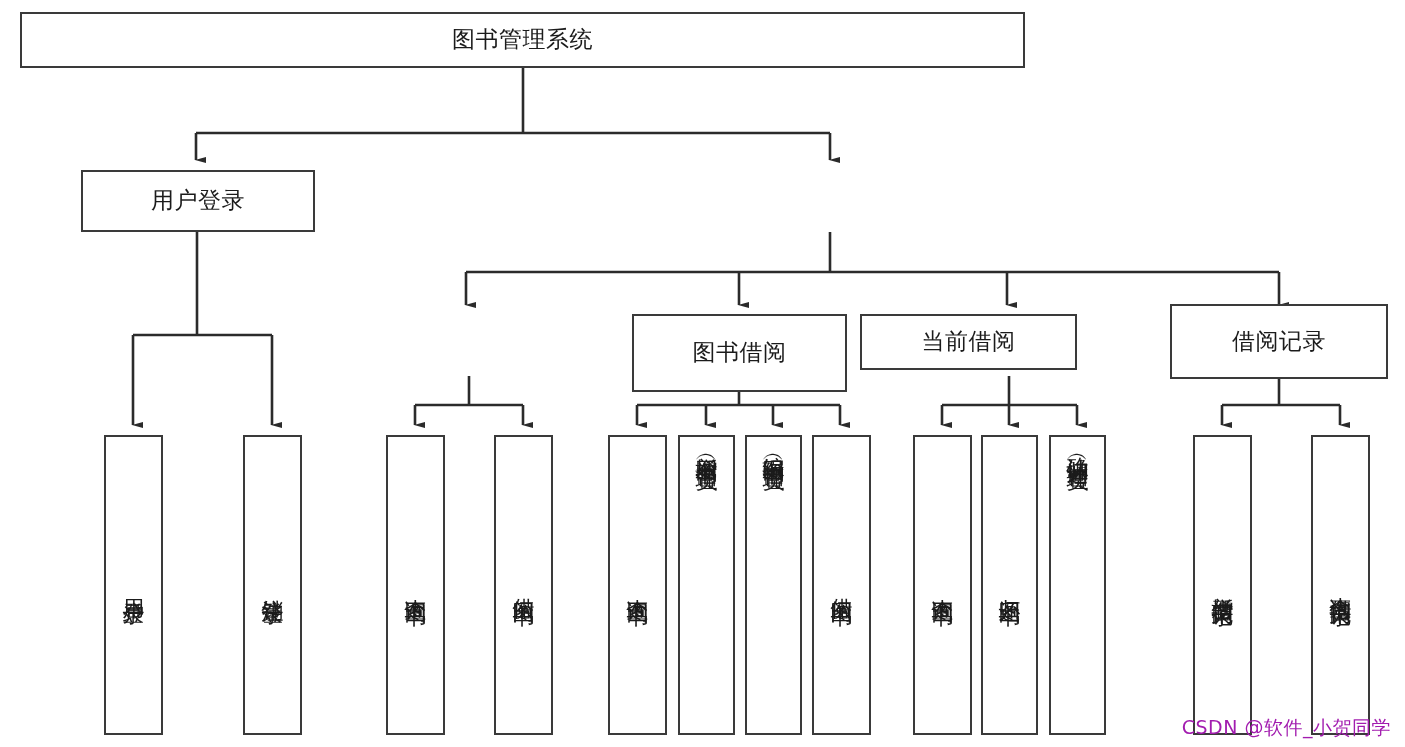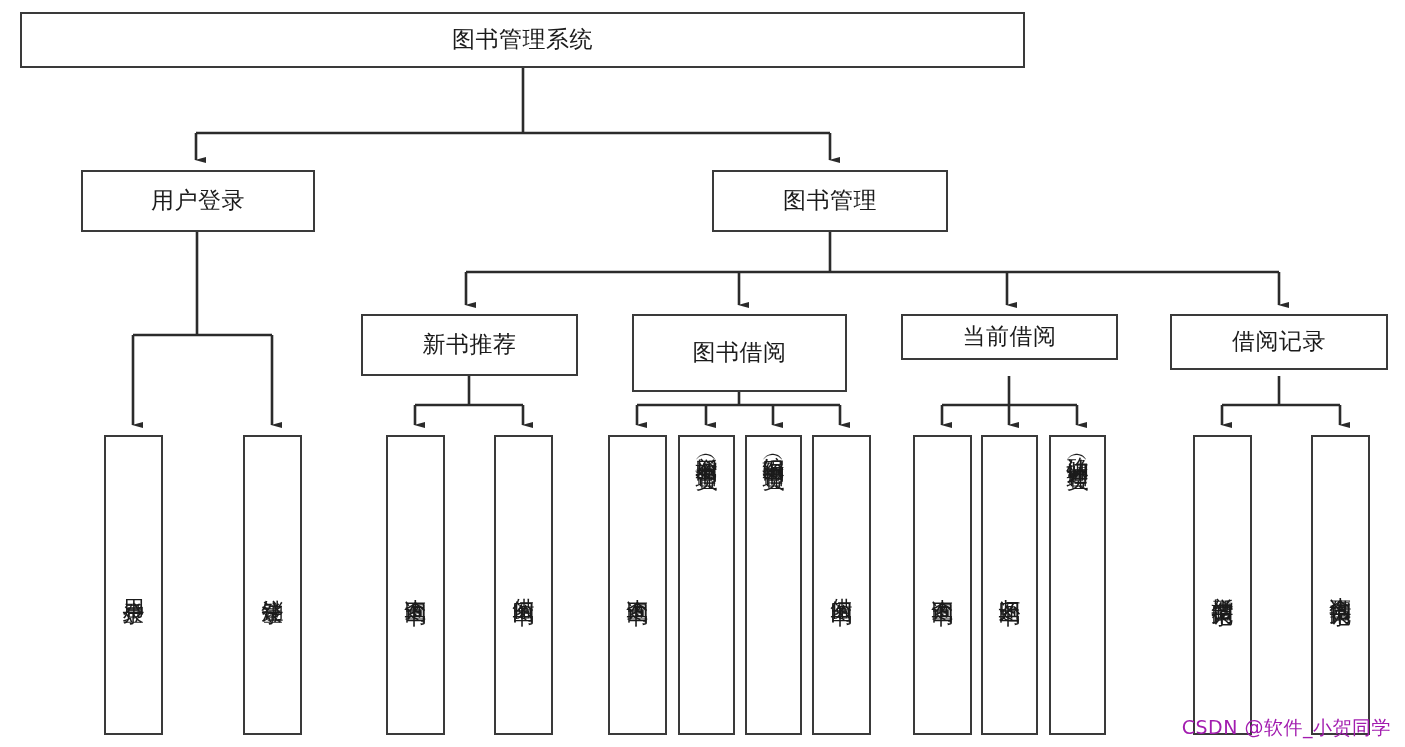--- a/index.html
+++ b/index.html
@@ -138,34 +138,28 @@
     </g>
   </svg>
 
   <div class="node root h" style="left:20px; top:12px; width:1005px; height:56px;">
     <span class="label">图书管理系统</span>
   </div>
 
   <div class="node h" style="left:81px; top:170px; width:234px; height:62px;">
     <span class="label">用户登录</span>
   </div>
-  <div class="node h" style="left:712px; top:170px; width:236px; height:62px;">
-    <span class="label">图书管理</span>
-  </div>
-
-  <div class="node h" style="left:361px; top:314px; width:217px; height:62px;">
-    <span class="label">新书推荐</span>
-  </div>
+
   <div class="node h" style="left:632px; top:314px; width:215px; height:78px;">
     <span class="label">图书借阅</span>
   </div>
-  <div class="node h" style="left:901px; top:314px; width:217px; height:46px;">
+  <div class="node h" style="left:860px; top:314px; width:217px; height:56px;">
     <span class="label">当前借阅</span>
   </div>
-  <div class="node h" style="left:1170px; top:314px; width:218px; height:56px;">
+  <div class="node h" style="left:1170px; top:304px; width:218px; height:75px;">
     <span class="label">借阅记录</span>
   </div>
 
   <div class="node v center" style="left:104px; top:435px; width:59px; height:300px;">
     <span class="label">用户登录</span>
   </div>
   <div class="node v center" style="left:243px; top:435px; width:59px; height:300px;">
     <span class="label">注销登录</span>
   </div>
 

